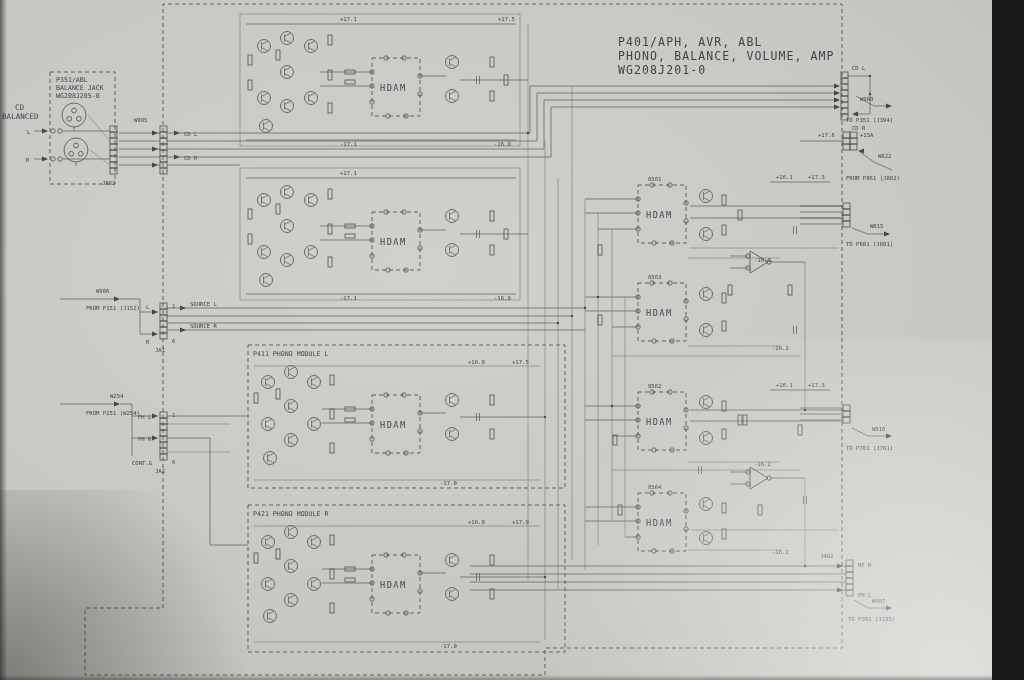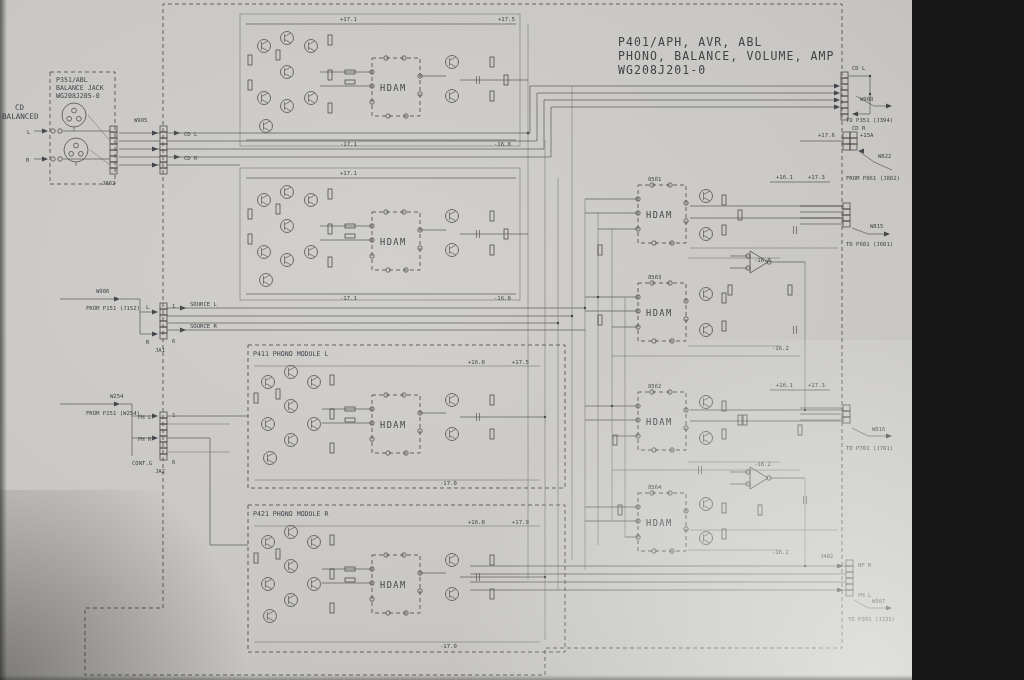--- a/index.html
+++ b/index.html
@@ -1,16 +1,16 @@
 <!DOCTYPE html>
 <html><head>
 <meta charset="utf-8">
 <style>
   html,body{margin:0;padding:0;background:#181818;}
-  .photo{position:relative;width:912px;height:680px;overflow:hidden;
+  .photo{position:relative;width:992px;height:680px;overflow:hidden;
     background:radial-gradient(ellipse 130% 115% at 42% 40%, #d1d0cd 0%, #c8c7c4 45%, #bcbbb8 75%, #aaa9a6 100%);text-align:center;}
   .edge-left{position:absolute;left:0;top:0;bottom:0;width:7px;
     background:linear-gradient(90deg,rgba(25,25,25,.6),rgba(25,25,25,0));}
   .corner-bl{position:absolute;left:0;bottom:0;width:300px;height:190px;
     background:radial-gradient(circle at 0% 100%,rgba(38,37,35,.45),rgba(38,37,35,0) 70%);}
   .paper-br{position:absolute;right:0;bottom:0;width:480px;height:340px;
     background:radial-gradient(circle at 92% 100%,rgba(252,252,250,.55),rgba(252,252,250,0) 75%);}
   .edge-bottom{position:absolute;left:0;right:0;bottom:0;height:5px;
     background:linear-gradient(0deg,rgba(25,25,25,.35),rgba(25,25,25,0));}
   svg.schem{position:absolute;left:0;top:0;filter:blur(.3px);}

